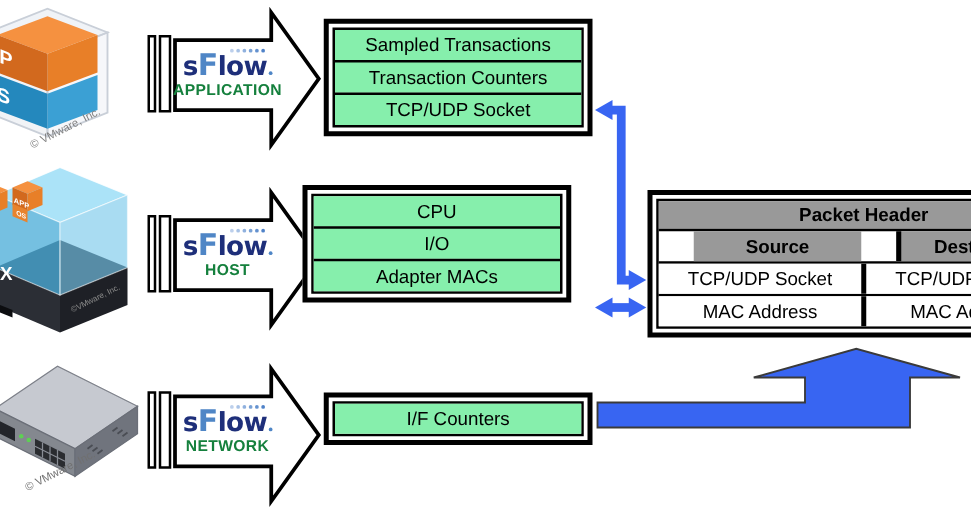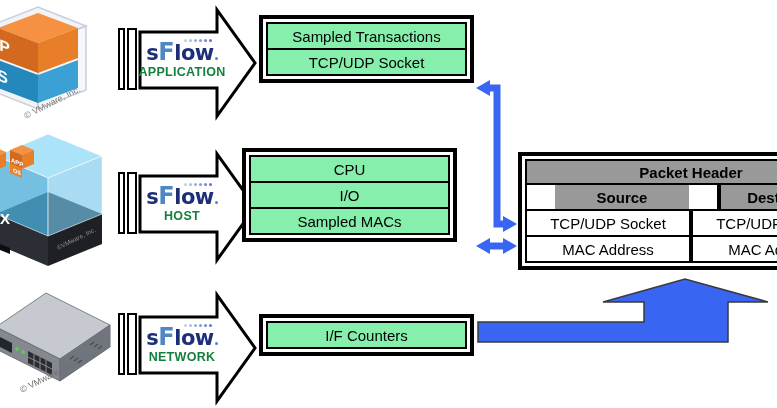--- a/index.html
+++ b/index.html
@@ -144,29 +144,30 @@
     </svg>
     <div class="arrow-content">
       <div class="sflow-logo"><span>s</span><span class="lg-f">F</span><span>low</span><span class="lg-reg"></span><span class="lg-dots"></span></div>
       <div class="arrow-label">NETWORK</div>
     </div>
   </div>
 
   <div class="stack-box" style="left:259px;top:15px">
     <div class="stack-inner">
       <div class="stack-row">Sampled Transactions</div>
+      <div class="stack-row">Transaction Counters</div>
       <div class="stack-row">TCP/UDP Socket</div>
     </div>
   </div>
 
   <div class="stack-box" style="left:242px;top:148px">
     <div class="stack-inner">
       <div class="stack-row">CPU</div>
       <div class="stack-row">I/O</div>
-      <div class="stack-row">Sampled MACs</div>
+      <div class="stack-row">Adapter MACs</div>
     </div>
   </div>
 
   <div class="stack-box" style="left:259px;top:314px">
     <div class="stack-inner">
       <div class="stack-row">I/F Counters</div>
     </div>
   </div>
 
   <div class="packet-table">

